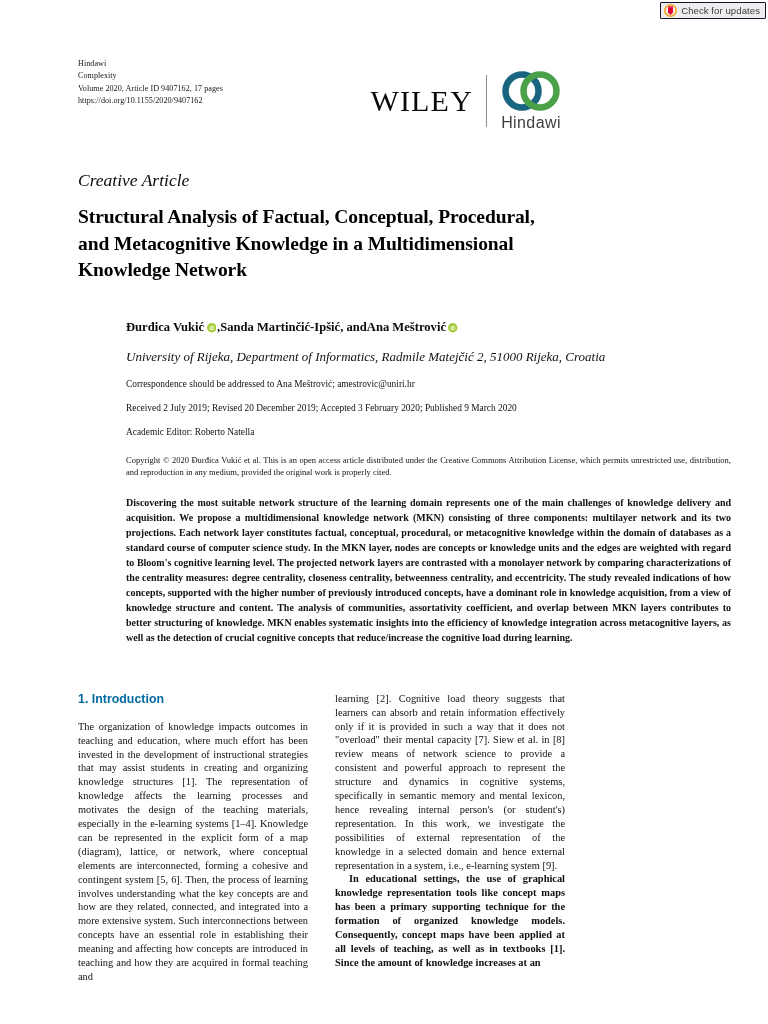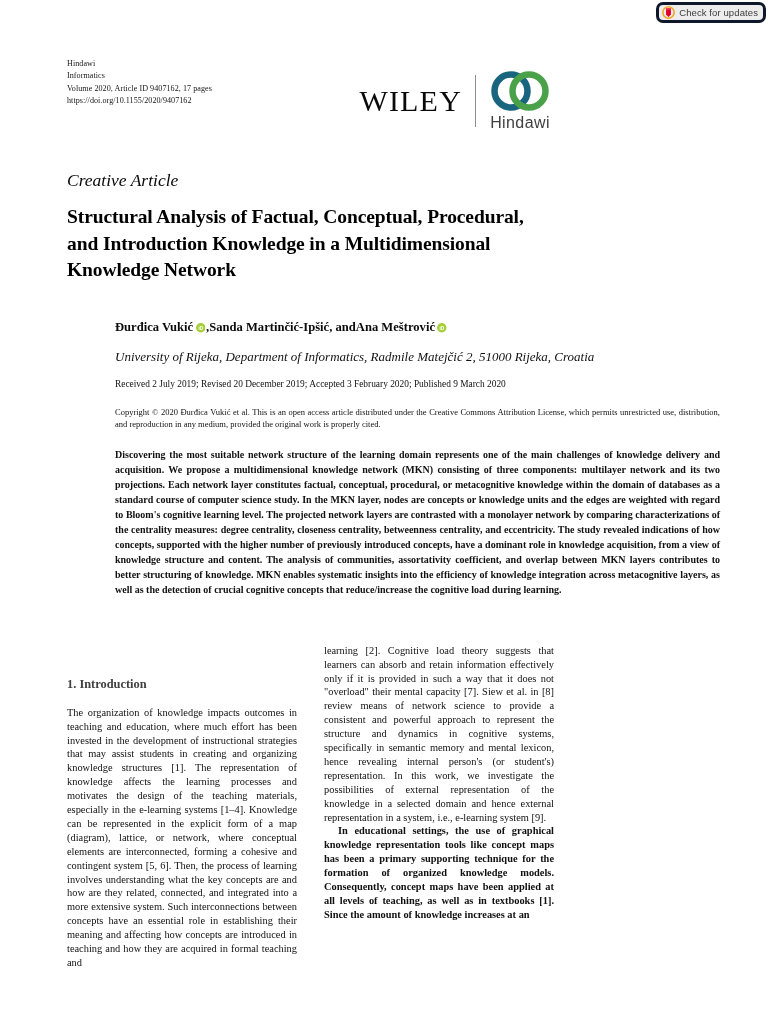--- a/index.html
+++ b/index.html
@@ -18,42 +18,42 @@
 
   
   .crossmark-badge {
     position: absolute;
     top: 2px;
     right: 2px;
     display: flex;
     align-items: center;
     gap: 4px;
     background: #ededed;
-    border: 3px solid #0f172a;
+    border: 1px solid #0f172a;
     padding: 1px 5px 1px 3px;
-    border-radius: 7px;
+    border-radius: 1px;
   }
   .crossmark-icon {
     width: 13px;
     height: 13px;
     flex: 0 0 auto;
     display: block;
   }
   .crossmark-label {
     font-family: "Liberation Sans", sans-serif;
     font-size: 9.5px;
     color: #3a3a3a;
     white-space: nowrap;
     letter-spacing: 0.1px;
   }
 
   
   .page {
     position: absolute;
-    left: 4px;
+    left: 15px;
     top: 0;
     width: 613px;
     height: 1024px;
     box-sizing: border-box;
     padding: 56px 63px 0 63px;
   }
 
   
   .masthead {
     display: flex;
@@ -186,26 +186,25 @@
   
   .body-columns {
     margin-top: 47px;
     display: flex;
     gap: 27px;
   }
   .column {
     width: 319px;
   }
   .section-heading {
-    font-family: Liberation Serif, serif;
+    font-family: Liberation Sans, sans-serif;
     font-weight: bold;
     font-size: 12.4px;
     margin-bottom: 14px;
-    color: #404040;
-    margin-top: 33px;
+    color: #0369a1;
   }
   .body-para {
     font-family: "Liberation Serif", serif;
     font-size: 10.4px;
     line-height: 1.335;
     text-align: justify;
     color: #101010;
     margin: 0;
     hyphens: manual;
   }
@@ -225,21 +224,21 @@
     <path d="M10 5 h12 v4 h-12 z" fill="#ffffff" opacity="0.25"></path>
   </svg>
   <span class="crossmark-label">Check for updates</span>
 </div>
 
 <div class="page">
 
   <div class="masthead">
     <div class="journal-meta">
       <div>Hindawi</div>
-      <div>Informatics</div>
+      <div>Complexity</div>
       <div>Volume 2020, Article ID 9407162, 17 pages</div>
       <div>https://doi.org/10.1155/2020/9407162</div>
     </div>
 
     <div class="publisher-logo">
       <span class="wiley-word">WILEY</span>
       <span class="logo-divider"></span>
       <span class="hindawi-mark">
         <svg width="62" height="42" viewBox="0 0 124 84">
           <g fill="none" stroke-width="13">
@@ -247,42 +246,44 @@
             <ellipse cx="80" cy="42" rx="33" ry="33" stroke="#4aa14a"></ellipse>
           </g>
           <path d="M62 12 a33 33 0 0 1 12 14 a33 33 0 0 0 -12 -14 z" fill="#4aa14a"></path>
         </svg>
         <span class="hindawi-word">Hindawi</span>
       </span>
     </div>
   </div>
 
   <div class="article-type">Creative Article</div>
-  <h1 class="article-title">Structural Analysis of Factual, Conceptual, Procedural, and Introduction Knowledge in a Multidimensional Knowledge Network</h1>
+  <h1 class="article-title">Structural Analysis of Factual, Conceptual, Procedural, and Metacognitive Knowledge in a Multidimensional Knowledge Network</h1>
 
   <div class="front-matter">
 
     <div class="authors">
       <span>Đurđica Vukić</span>
       <svg class="orcid-icon" viewBox="0 0 32 32">
         <circle cx="16" cy="16" r="16" fill="#a6ce39"></circle>
         <text x="16" y="22" text-anchor="middle" font-family="Liberation Sans, sans-serif" font-size="16" font-weight="bold" fill="#ffffff">iD</text>
       </svg>
       <span>, </span>
       <span>Sanda Martinčić-Ipšić</span>
       <span>, and </span>
       <span>Ana Meštrović</span>
       <svg class="orcid-icon" viewBox="0 0 32 32">
         <circle cx="16" cy="16" r="16" fill="#a6ce39"></circle>
         <text x="16" y="22" text-anchor="middle" font-family="Liberation Sans, sans-serif" font-size="16" font-weight="bold" fill="#ffffff">iD</text>
       </svg>
     </div>
 
     <div class="affiliation">University of Rijeka, Department of Informatics, Radmile Matejčić 2, 51000 Rijeka, Croatia</div>
+    <div class="correspondence">Correspondence should be addressed to Ana Meštrović; amestrovic@uniri.hr</div>
     <div class="dates">Received 2 July 2019; Revised 20 December 2019; Accepted 3 February 2020; Published 9 March 2020</div>
+    <div class="editor">Academic Editor: Roberto Natella</div>
     <div class="copyright">Copyright © 2020 Đurđica Vukić et al. This is an open access article distributed under the Creative Commons Attribution License, which permits unrestricted use, distribution, and reproduction in any medium, provided the original work is properly cited.</div>
     <div class="abstract">Discovering the most suitable network structure of the learning domain represents one of the main challenges of knowledge delivery and acquisition. We propose a multidimensional knowledge network (MKN) consisting of three components: multilayer network and its two projections. Each network layer constitutes factual, conceptual, procedural, or metacognitive knowledge within the domain of databases as a standard course of computer science study. In the MKN layer, nodes are concepts or knowledge units and the edges are weighted with regard to Bloom's cognitive learning level. The projected network layers are contrasted with a monolayer network by comparing characterizations of the centrality measures: degree centrality, closeness centrality, betweenness centrality, and eccentricity. The study revealed indications of how concepts, supported with the higher number of previously introduced concepts, have a dominant role in knowledge acquisition, from a view of knowledge structure and content. The analysis of communities, assortativity coefficient, and overlap between MKN layers contributes to better structuring of knowledge. MKN enables systematic insights into the efficiency of knowledge integration across metacognitive layers, as well as the detection of crucial cognitive concepts that reduce/increase the cognitive load during learning.</div>
   </div>
 
   <div class="body-columns">
     <div class="column col-left">
       <div class="section-heading">1. Introduction</div>
       <p class="body-para">The organization of knowledge impacts outcomes in teaching and education, where much effort has been invested in the development of instructional strategies that may assist students in creating and organizing knowledge structures [1]. The representation of knowledge affects the learning processes and motivates the design of the teaching materials, especially in the e-learning systems [1–4]. Knowledge can be represented in the explicit form of a map (diagram), lattice, or network, where conceptual elements are interconnected, forming a cohesive and contingent system [5, 6]. Then, the process of learning involves understanding what the key concepts are and how are they related, connected, and integrated into a more extensive system. Such interconnections between concepts have an essential role in establishing their meaning and affecting how concepts are introduced in teaching and how they are acquired in formal teaching and</p>
     </div>
     <div class="column col-right">

